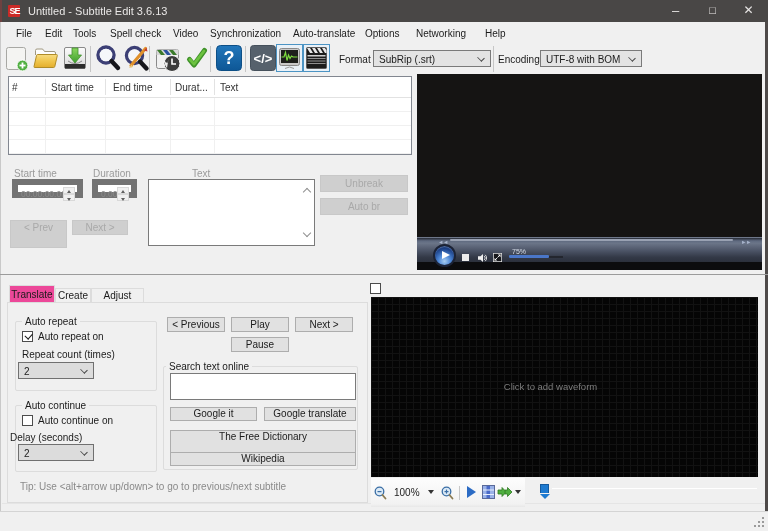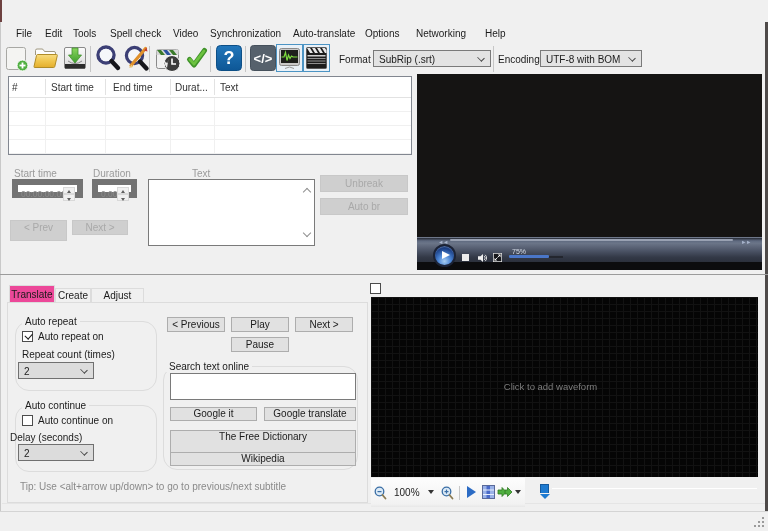--- a/index.html
+++ b/index.html
@@ -84,21 +84,21 @@
 
 #split { position:absolute; left:0; top:274px; width:768px; height:1px; background:#9b9b9b; }
 
 
 .tab { position:absolute; font-size:10px; color:#1b1b1b; text-align:center; }
 #tab1 { left:9px; top:285px; width:46px; height:18px; background:#ec4899; border:1px solid #dcdcdc; border-bottom:none; line-height:17px; }
 #tab2 { left:55px; top:288px; width:36px; height:15px; background:#f0f0f0; border:1px solid #dcdcdc; border-bottom:none; line-height:14px; }
 #tab3 { left:91px; top:288px; width:53px; height:15px; background:#f0f0f0; border:1px solid #dcdcdc; border-bottom:none; line-height:14px; }
 #tabpane { position:absolute; left:7px; top:302px; width:361px; height:201px; background:#f0f0f0; border:1px solid #dcdcdc; }
 
-.group { position:absolute; border:1px solid #dcdcdc; border-radius:14px; }
+.group { position:absolute; border:1px solid #dcdcdc; border-radius:2px; }
 .group .glabel { position:absolute; left:6px; top:-6px; background:#f0f0f0; padding:0 3px; font-size:10px; color:#1b1b1b; }
 .cb { position:absolute; width:11px; height:11px; background:#fff; border:1px solid #4c4c4c; }
 .cb.on:before { content:""; position:absolute; left:2px; top:1px; width:6px; height:3.5px; border-left:1.6px solid #1b1b1b; border-bottom:1.6px solid #1b1b1b; transform:rotate(-48deg); }
 .clabel { position:absolute; font-size:10px; color:#1b1b1b; }
 .combo2 { position:absolute; height:17px; background:#dcdcdc; border:1px solid #707070; font-size:10px; color:#1b1b1b; }
 .combo2 .tx { position:absolute; left:5px; top:3px; }
 
 #tip { position:absolute; left:20px; top:481px; font-size:10px; color:#8a8a8a; }
 
 
@@ -116,20 +116,29 @@
 #track { position:absolute; left:552px; top:488px; width:205px; height:1px; background:#c4c4c4; border-bottom:1px solid #fff; }
 
 
 #status { position:absolute; left:0; top:511px; width:768px; height:20px; background:#f0f0f0; border-top:1px solid #d4d4d4; }
 .grip { position:absolute; width:2px; height:2px; background:#9a9a9a; }
 #paneline { position:absolute; left:2px; top:503px; width:763px; height:1px; background:#e5e5e5; }
 </style>
 </head>
 <body>
 <div id="win">
+  <div id="titlebar">
+    <div id="seicon">
+        <span>SE</span>
+      </div>
+    <div id="title">Untitled - Subtitle Edit 3.6.13</div>
+    <div class="winbtn" id="btnmin">–</div>
+    <div class="winbtn" id="btnmax">□</div>
+    <div class="winbtn" id="btncls">✕</div>
+  </div>
   <div id="frameLtop"></div>
     <div id="frameL"></div>
     <div id="frameR"></div>
     <div id="frameB"></div>
 
   <div id="menubar">
     <span style="left:14px">File</span>
     <span style="left:43px">Edit</span>
     <span style="left:71px">Tools</span>
     <span style="left:108px">Spell check</span>
@@ -309,21 +318,21 @@
   </div>
   <div class="dlabel" style="left:192px; top:168px">Text</div>
   <div id="textarea">
     <div class="sb">
       <div class="sbarr u" style="top:4px"></div>
       <div class="sbarr d" style="bottom:4px"></div>
     </div>
   </div>
   <div class="btn dis" style="left:320px; top:175px; width:88px; height:17px; line-height:15px">Unbreak</div>
   <div class="btn dis" style="left:320px; top:198px; width:88px; height:17px; line-height:15px">Auto br</div>
-  <div class="btn dis" style="left:10px; top:220px; width:57px; height:21px; line-height:13px">&lt; Prev</div>
+  <div class="btn dis" style="left:10px; top:220px; width:57px; height:28px; line-height:13px">&lt; Prev</div>
   <div class="btn dis" style="left:72px; top:220px; width:56px; height:15px; line-height:13px">Next &gt;</div>
 
   <div id="video">
     <div id="pbar"></div>
     <div id="pbarb"></div>
     <div class="seekarr" style="left:21px">◄◄</div>
     <div class="seekarr" style="right:11px">►►</div>
     <div id="seekline"></div>
     <div id="playbtn"></div>
     <div id="stopbtn"></div>

